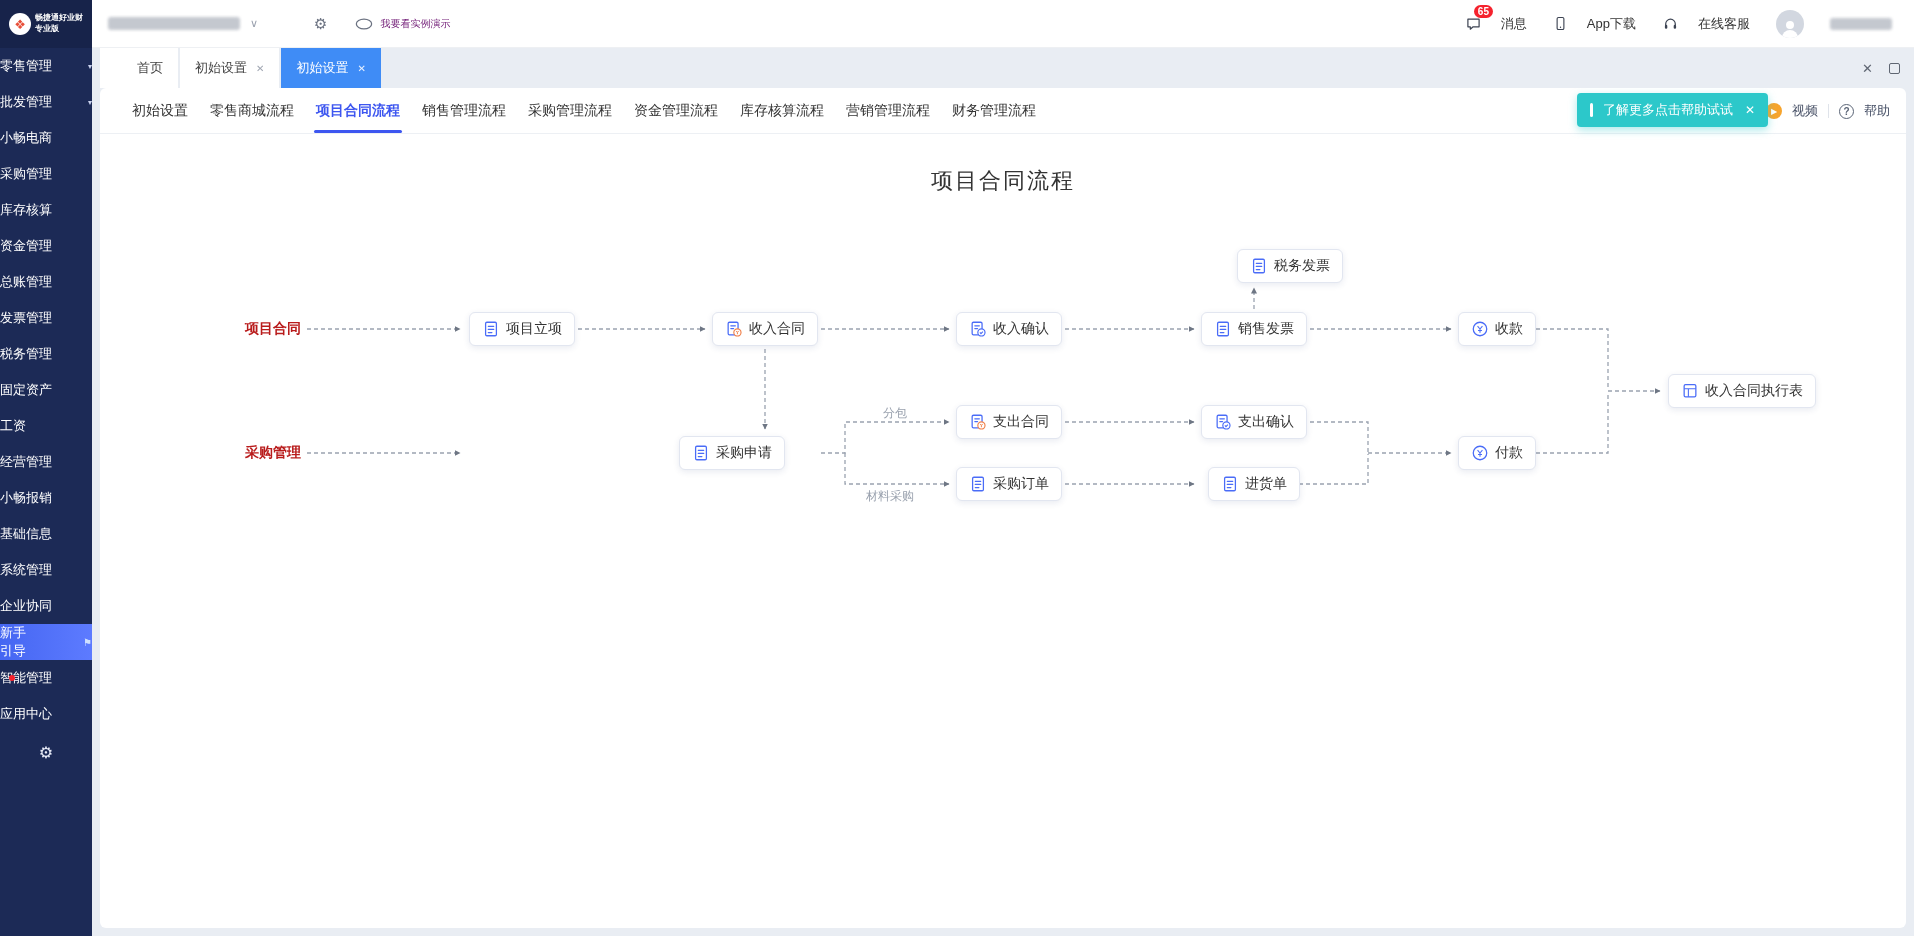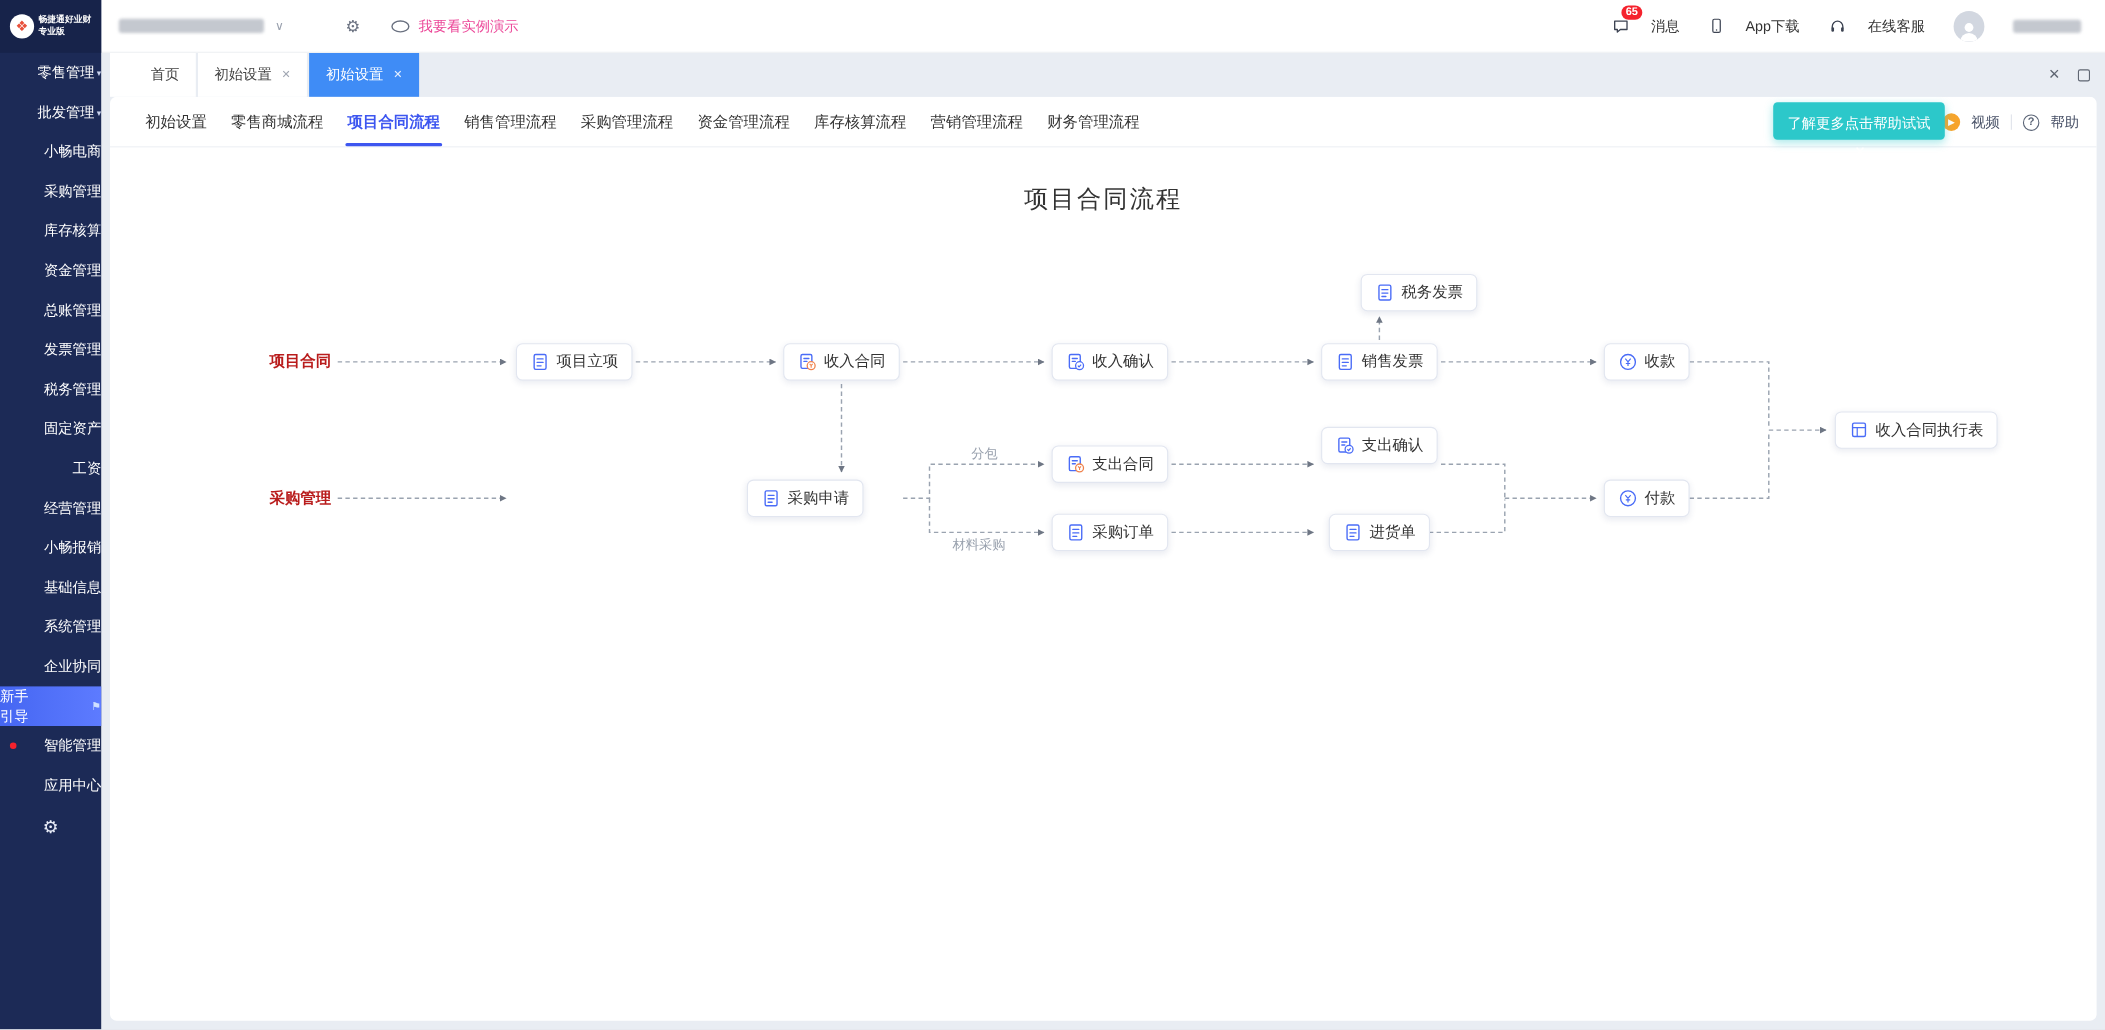--- a/index.html
+++ b/index.html
@@ -6,38 +6,38 @@
   html,body { background:#dfe3ea; }
   .app { position:relative; width:1914px; height:936px; background:#e9edf3; overflow:hidden;
          font-family:"Liberation Sans","DejaVu Sans",sans-serif; color:#333; }
 
   
   .sidebar { position:absolute; left:0; top:0; width:92px; height:936px; background:#1c2a56; z-index:10; }
   .logo-block { height:48px; background:#17234a; display:flex; align-items:center; justify-content:center; gap:4px; }
   .logo-circle { width:22px; height:22px; border-radius:50%; background:#fff; color:#e8503a;
                  display:flex; align-items:center; justify-content:center; font-size:13px; flex:none; }
   .logo-text { display:flex; flex-direction:column; color:#fff; font-size:8px; font-weight:bold; line-height:1.35; }
-  .side-item { height:36px; display:flex; align-items:center; justify-content:flex-end; gap:2px;
+  .side-item { height:36px; display:flex; align-items:center; justify-content:space-between; gap:2px;
                color:#fff; font-size:13px; cursor:pointer; position:relative; }
   .side-item .caret { font-size:8px; color:#c9d2ee; }
   .side-item.active { background:linear-gradient(90deg,#4566f2,#5d7bff);gap:44px; }
   .side-item .flag { font-size:10px; color:#cfe0ff; margin-left:2px; }
   .side-item .dot { position:absolute; left:9px; top:15px; width:6px; height:6px; border-radius:50%; background:#f5222d; }
   .side-gear { height:40px; display:flex; align-items:center; justify-content:center; color:#e8ecf8; font-size:16px; cursor:pointer; }
 
   
   .topbar { position:absolute; left:92px; top:0; width:1822px; height:48px; background:#fff;
             border-bottom:1px solid #eef0f3; display:flex; align-items:center; z-index:9; }
   .org-select { display:flex; align-items:center; gap:10px; margin-left:16px; width:200px; cursor:pointer; }
   .redacted { background:#959ca9; opacity:.55; border-radius:3px; filter:blur(1.5px); }
   .redacted.org { width:132px; height:13px; }
   .redacted.name { width:62px; height:12px; }
   .sel-caret { color:#9aa1ae; font-size:11px; }
   .gear { color:#6a7180; font-size:15px; margin-left:6px; cursor:pointer; }
-  .demo-link { display:flex; align-items:center; gap:7px; margin-left:28px; font-size:13px; color:#ec4899; cursor:pointer; }
+  .demo-link { display:flex; align-items:center; gap:7px; margin-left:28px; font-size:10px; color:#701a75; cursor:pointer; }
   .top-right { margin-left:auto; display:flex; align-items:center; gap:26px; padding-right:22px; }
   .top-item { display:flex; align-items:center; gap:19px; font-size:13px; color:#333; cursor:pointer; position:relative; }
   .badge { position:absolute; top:-10px; left:9px; background:#f5222d; color:#fff; font-size:10px;
            line-height:13px; border-radius:8px; padding:0 4px; font-weight:bold; }
   .avatar { width:28px; height:28px; border-radius:50%; background:#d2d7e0; display:flex;
             align-items:flex-end; justify-content:center; overflow:hidden; cursor:pointer; }
 
   
   .tabbar { position:absolute; left:92px; top:48px; width:1822px; height:40px; background:#e9edf3;
             display:flex; align-items:stretch; z-index:8; }
@@ -62,21 +62,21 @@
                           background:#3d56f0; border-radius:2px; }
   .subbar-right { position:absolute; right:16px; top:0; height:46px; display:flex; align-items:center;
                   gap:10px; font-size:13px; color:#475066; }
   .play-ic { width:16px; height:16px; border-radius:50%; background:#f7a42c; color:#fff; display:flex;
              align-items:center; justify-content:center; font-size:8px; flex:none; }
   .vdiv { width:1px; height:14px; background:#dfe3ea; }
   .q-ic { width:15px; height:15px; border-radius:50%; border:1.5px solid #5a6476; color:#5a6476;
           display:flex; align-items:center; justify-content:center; font-size:10px; font-weight:bold; flex:none; }
   .help-banner { position:absolute; top:5px; right:138px; height:34px; background:#2cc8ca; border-radius:4px;
                  color:#fff; display:flex; align-items:center; gap:10px; padding:0 13px; z-index:6;
-                 box-shadow:0 3px 8px rgba(44,200,202,.4); font-size:13px; cursor:pointer;flex-direction:column; }
+                 box-shadow:0 3px 8px rgba(44,200,202,.4); font-size:13px; cursor:pointer; }
   .help-banner .bar { width:3px; height:14px; background:#fff; border-radius:2px; }
   .help-banner .close { font-size:12px; margin-left:2px; }
 
   
   .diagram-title { position:absolute; top:78px; left:0; width:100%; text-align:center; font-size:22px;
                    color:#333; letter-spacing:2px; }
   .edges { position:absolute; left:0; top:0; }
   .flow-node { position:absolute; transform:translate(-50%,-50%); display:flex; align-items:center; gap:6px;
                height:34px; padding:0 12px; background:#fff; border:1px solid #e2e6f0; border-radius:6px;
                box-shadow:0 2px 6px rgba(40,60,120,.10); font-size:14px; color:#333; white-space:nowrap;
@@ -377,21 +377,21 @@
           <use href="#ic-doc"></use>
         </svg>
       <span>采购申请</span>
     </div>
     <div class="flow-node" style="left:909px;top:334px">
       <svg class="nic">
           <use href="#ic-doc-coin"></use>
         </svg>
       <span>支出合同</span>
     </div>
-    <div class="flow-node" style="left:1154px;top:317px">
+    <div class="flow-node" style="left:1154px;top:334px">
       <svg class="nic">
           <use href="#ic-doc-check"></use>
         </svg>
       <span>支出确认</span>
     </div>
     <div class="flow-node" style="left:909px;top:396px">
       <svg class="nic">
           <use href="#ic-doc"></use>
         </svg>
       <span>采购订单</span>

